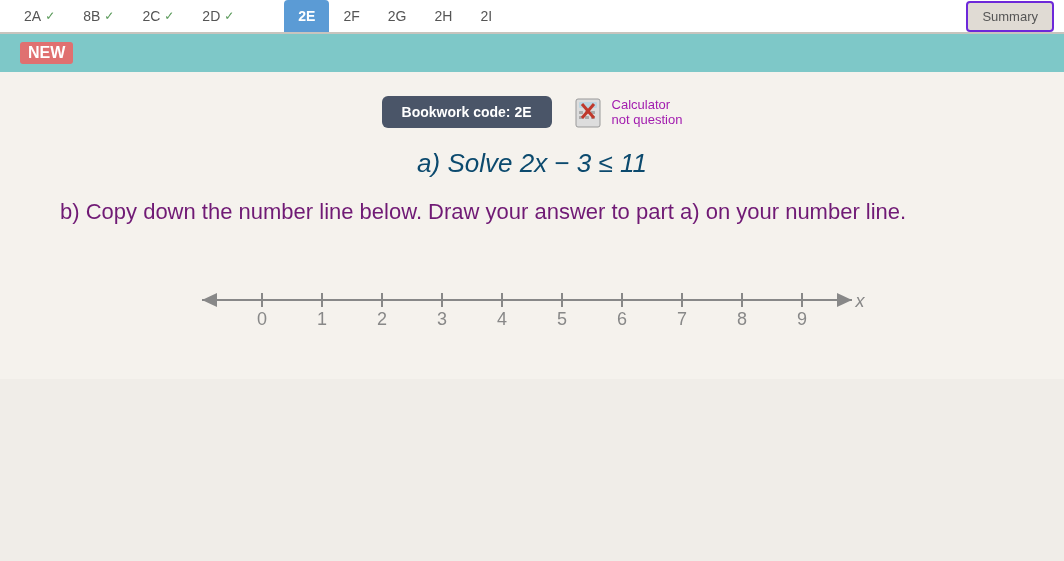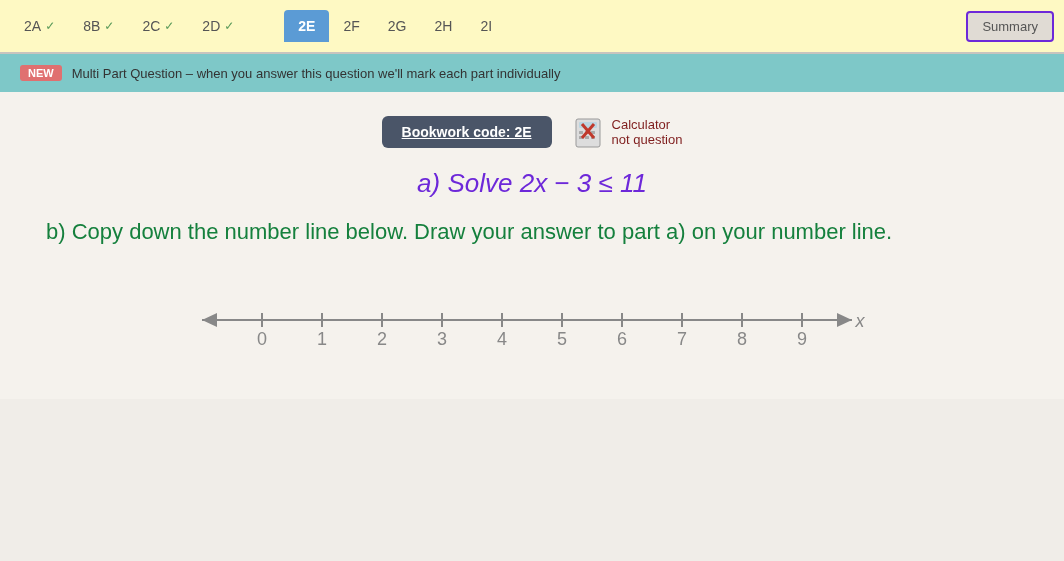--- a/index.html
+++ b/index.html
@@ -9,23 +9,23 @@
       height: 561px;
       background: #f0ede8;
       font-family: Arial, sans-serif;
       overflow: hidden;
     }
 
     
     .tab-bar {
       display: flex;
       align-items: center;
-      background: #fef9c3;
+      background: #ffffff;
       padding: 0 10px;
-      height: 54px;
+      height: 34px;
       border-bottom: 2px solid #c8c4be;
     }
 
     .tab {
       display: flex;
       align-items: center;
       padding: 8px 14px;
       font-size: 14px;
       color: #555;
       cursor: pointer;
@@ -64,21 +64,21 @@
       display: flex;
       align-items: center;
       font-size: 13px;
       color: #333;
       min-height: 38px;
     }
 
     .info-badge {
       background: #e07070;
       color: white;
-      font-size: 11px;
+      font-size: 16px;
       padding: 2px 8px;
       border-radius: 3px;
       margin-right: 10px;
       font-weight: bold;
     }
 
     
     .content {
       padding: 24px 40px;
       background: #f5f2ed;
@@ -93,56 +93,55 @@
       margin-bottom: 20px;
     }
 
     .bookwork-code {
       background: #4a5568;
       color: white;
       padding: 8px 20px;
       border-radius: 6px;
       font-size: 14px;
       font-weight: bold;
-      text-decoration: underline;
     }
 
     .calculator-info {
       display: flex;
       align-items: center;
       gap: 8px;
       font-size: 13px;
-      color: #7f1d1d;
+      color: #a21caf;
     }
 
     .calc-icon {
       position: relative;
       width: 32px;
       height: 32px;
     }
 
     .calc-icon svg {
       width: 32px;
       height: 32px;
     }
 
     
     .question-a {
       text-align: center;
       font-size: 26px;
-      color: #6d28d9;
+      color: #0c4a6e;
       margin-bottom: 20px;
       font-style: italic;
     }
 
     .question-b {
       font-size: 22px;
-      color: #15803d;
+      color: #701a75;
       margin-bottom: 30px;
-      margin-left: 6px;
+      margin-left: 20px;
     }
 
     
     .number-line-container {
       display: flex;
       justify-content: center;
       align-items: center;
       margin-top: 20px;
       padding: 10px 0;
     }
@@ -193,21 +192,20 @@
   <div class="tab">
     <span>2I</span>
   </div>
   <div class="tab-summary">
     <span>Summary</span>
   </div>
 </div>
 
 <div class="info-bar">
   <span class="info-badge">NEW</span>
-  <span>Multi Part Question – when you answer this question we'll mark each part individually</span>
 </div>
 
 <div class="content">
 
   <div class="bookwork-row">
     <div class="bookwork-code">Bookwork code: 2E</div>
     <div class="calculator-info">
       <div class="calc-icon">
         <svg viewBox="0 0 32 32" xmlns="http://www.w3.org/2000/svg">
 

